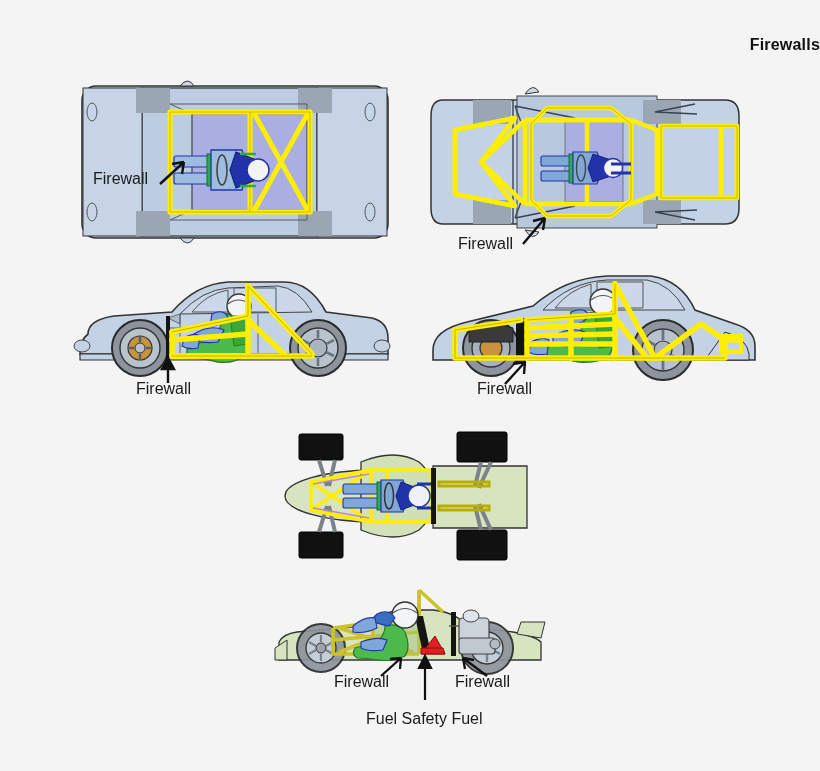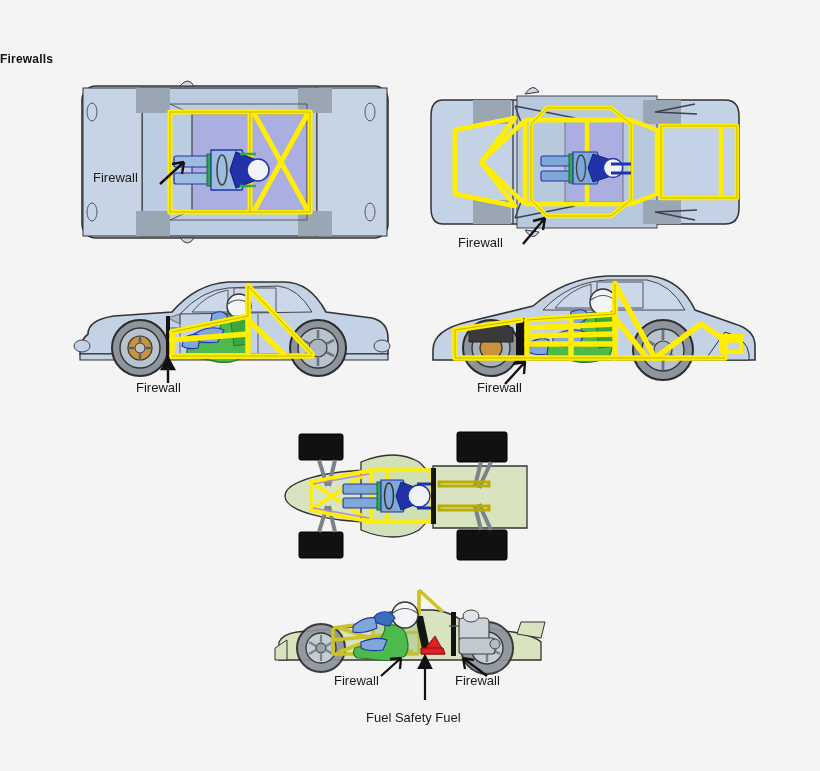--- a/index.html
+++ b/index.html
@@ -13,30 +13,29 @@
     height: 771px;
     background: #f4f4f4;
     font-family: "Liberation Sans", sans-serif;
     overflow: hidden;
   }
   .title {
     position: absolute;
     left: 0;
     top: 36px;
     width: 820px;
-    text-align: left;
-    font-size: 12px;
+    text-align: right;
+    font-size: 16px;
     font-weight: bold;
     color: #111111;
     letter-spacing: 0.2px;
-    margin-top: 16px;
   }
   .label {
     position: absolute;
-    font-size: 13px;
+    font-size: 16px;
     color: #1a1a1a;
     white-space: nowrap;
   }
   svg { display: block; }
   .fig { position: absolute; }
 </style>
 </head>
 <body>
 
 <div id="page">

